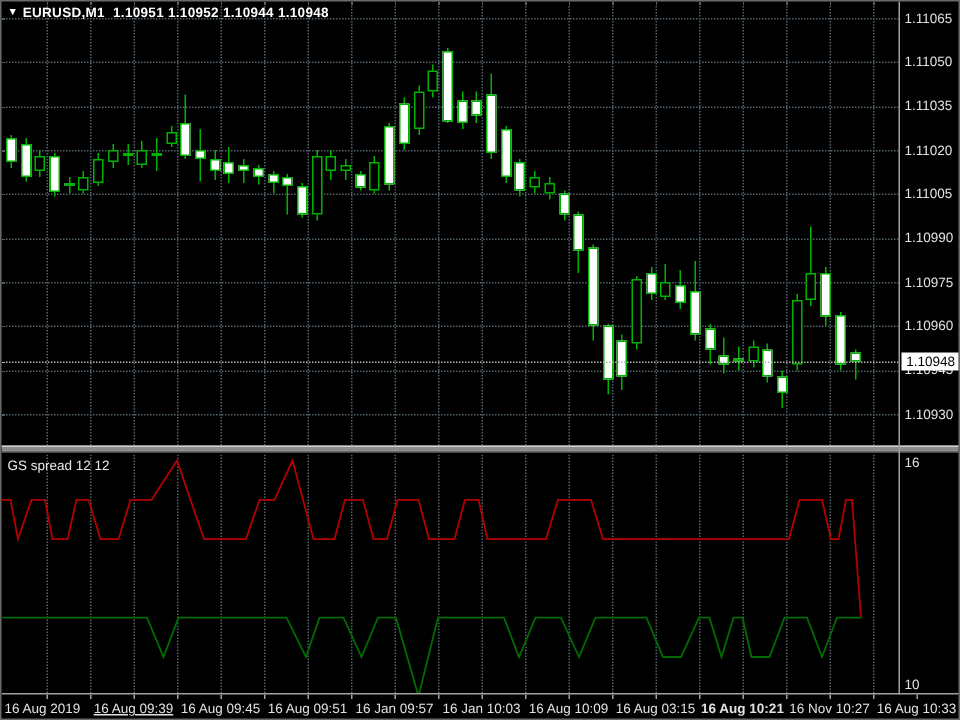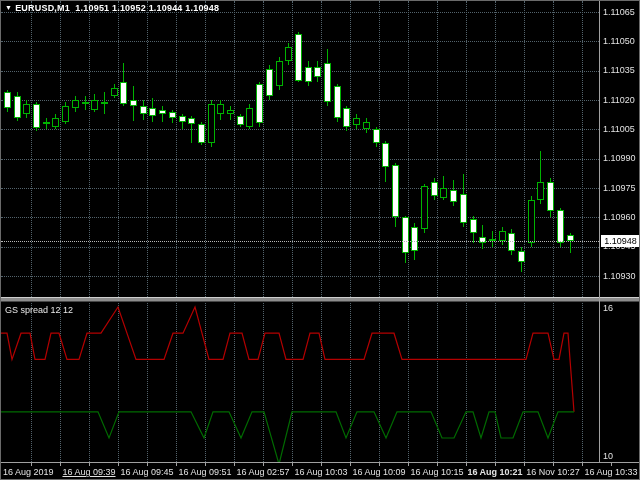--- a/index.html
+++ b/index.html
@@ -245,24 +245,24 @@
     <div class="plabel" style="top: 303px;">16</div>
     <div class="plabel" style="top: 451px;">10</div>
     <svg width="598" height="159" id="ind-svg">
       <polyline points="0,30.2 6,30.2 11,56.4 20,30.2 29,30.2 34,56.4 44,56.4 50,30.2 58,30.2 66,56.4 78,56.4 86,30.2 100,30.2 117,4.0 135,56.4 163,56.4 172,30.2 182,30.2 194,4.0 208,56.4 222,56.4 229,30.2 241,30.2 248,56.4 257,56.4 264,30.2 278,30.2 285,56.4 302,56.4 309,30.2 318,30.2 324,56.4 363,56.4 371,30.2 393,30.2 401,56.4 525,56.4 532,30.2 547,30.2 553,56.4 558,56.4 563,30.2 567,30.2 573,108.8" fill="none" stroke="#b40000" stroke-width="1.2"></polyline>
       <polyline points="0,108.8 97,108.8 108,135.0 118,108.8 190,108.8 203,135.0 212,108.8 228,108.8 240,135.0 251,108.8 263,108.8 278,161.2 291,108.8 335,108.8 345,135.0 356,108.8 373,108.8 385,135.0 396,108.8 430,108.8 441,135.0 453,135.0 465,108.8 472,108.8 480,135.0 488,108.8 494,108.8 500,135.0 512,135.0 522,108.8 537,108.8 547,135.0 557,108.8 573,108.8" fill="none" stroke="#006b00" stroke-width="1.2"></polyline>
     </svg>
     <div class="tlabel" style="left: 2px;">16 Aug 2019</div>
     <div class="tlabel" style="left: 88px; transform: translateX(-50%); text-decoration: underline;">16 Aug 09:39</div>
     <div class="tlabel" style="left: 146px; transform: translateX(-50%);">16 Aug 09:45</div>
     <div class="tlabel" style="left: 204px; transform: translateX(-50%);">16 Aug 09:51</div>
-    <div class="tlabel" style="left: 262px; transform: translateX(-50%);">16 Aug 02:57</div>
-    <div class="tlabel" style="left: 320px; transform: translateX(-50%);">16 Aug 10:03</div>
+    <div class="tlabel" style="left: 262px; transform: translateX(-50%);">16 Jan 09:57</div>
+    <div class="tlabel" style="left: 320px; transform: translateX(-50%);">16 Jan 10:03</div>
     <div class="tlabel" style="left: 378px; transform: translateX(-50%);">16 Aug 10:09</div>
-    <div class="tlabel" style="left: 436px; transform: translateX(-50%);">16 Aug 10:15</div>
+    <div class="tlabel" style="left: 436px; transform: translateX(-50%);">16 Aug 03:15</div>
     <div class="tlabel" style="left: 494px; transform: translateX(-50%); font-weight: bold;">16 Aug 10:21</div>
     <div class="tlabel" style="left: 552px; transform: translateX(-50%);">16 Nov 10:27</div>
     <div class="tlabel" style="left: 610px; transform: translateX(-50%);">16 Aug 10:33</div>
     <div class="tick" style="left: 30px;"></div>
     <div class="tick" style="left: 59px;"></div>
     <div class="tick" style="left: 88px;"></div>
     <div class="tick" style="left: 117px;"></div>
     <div class="tick" style="left: 146px;"></div>
     <div class="tick" style="left: 175px;"></div>
     <div class="tick" style="left: 204px;"></div>

